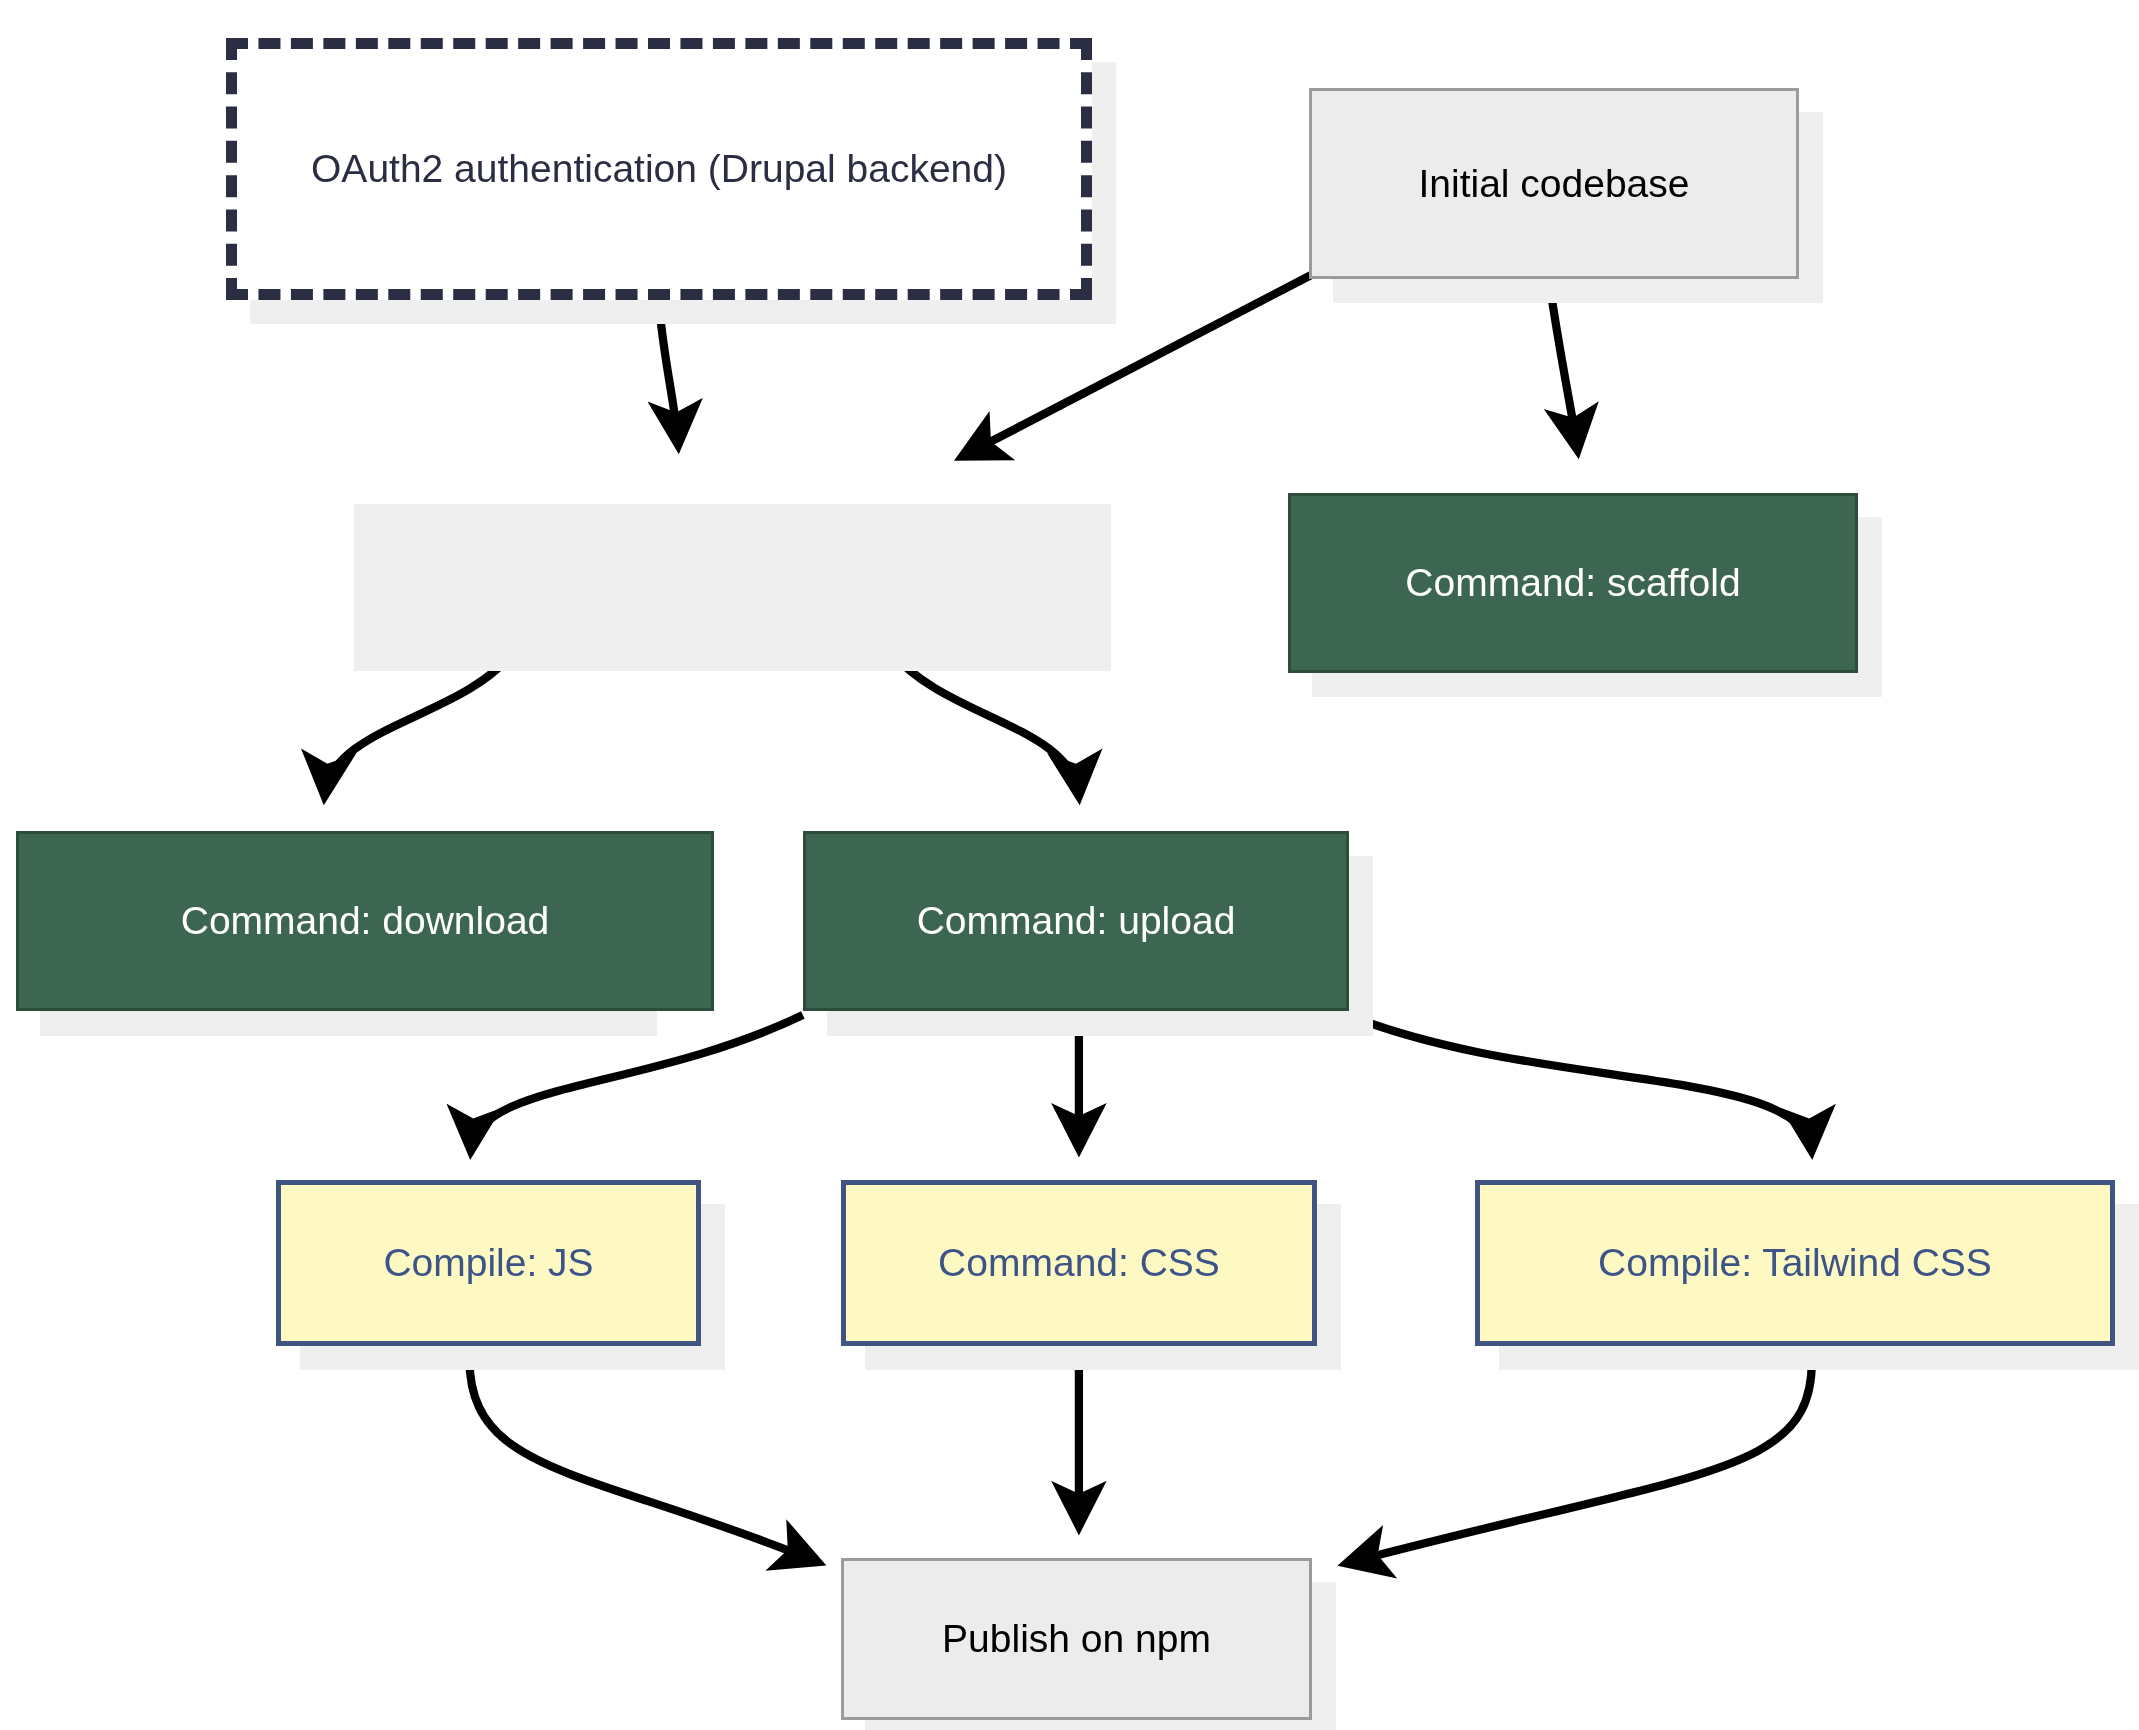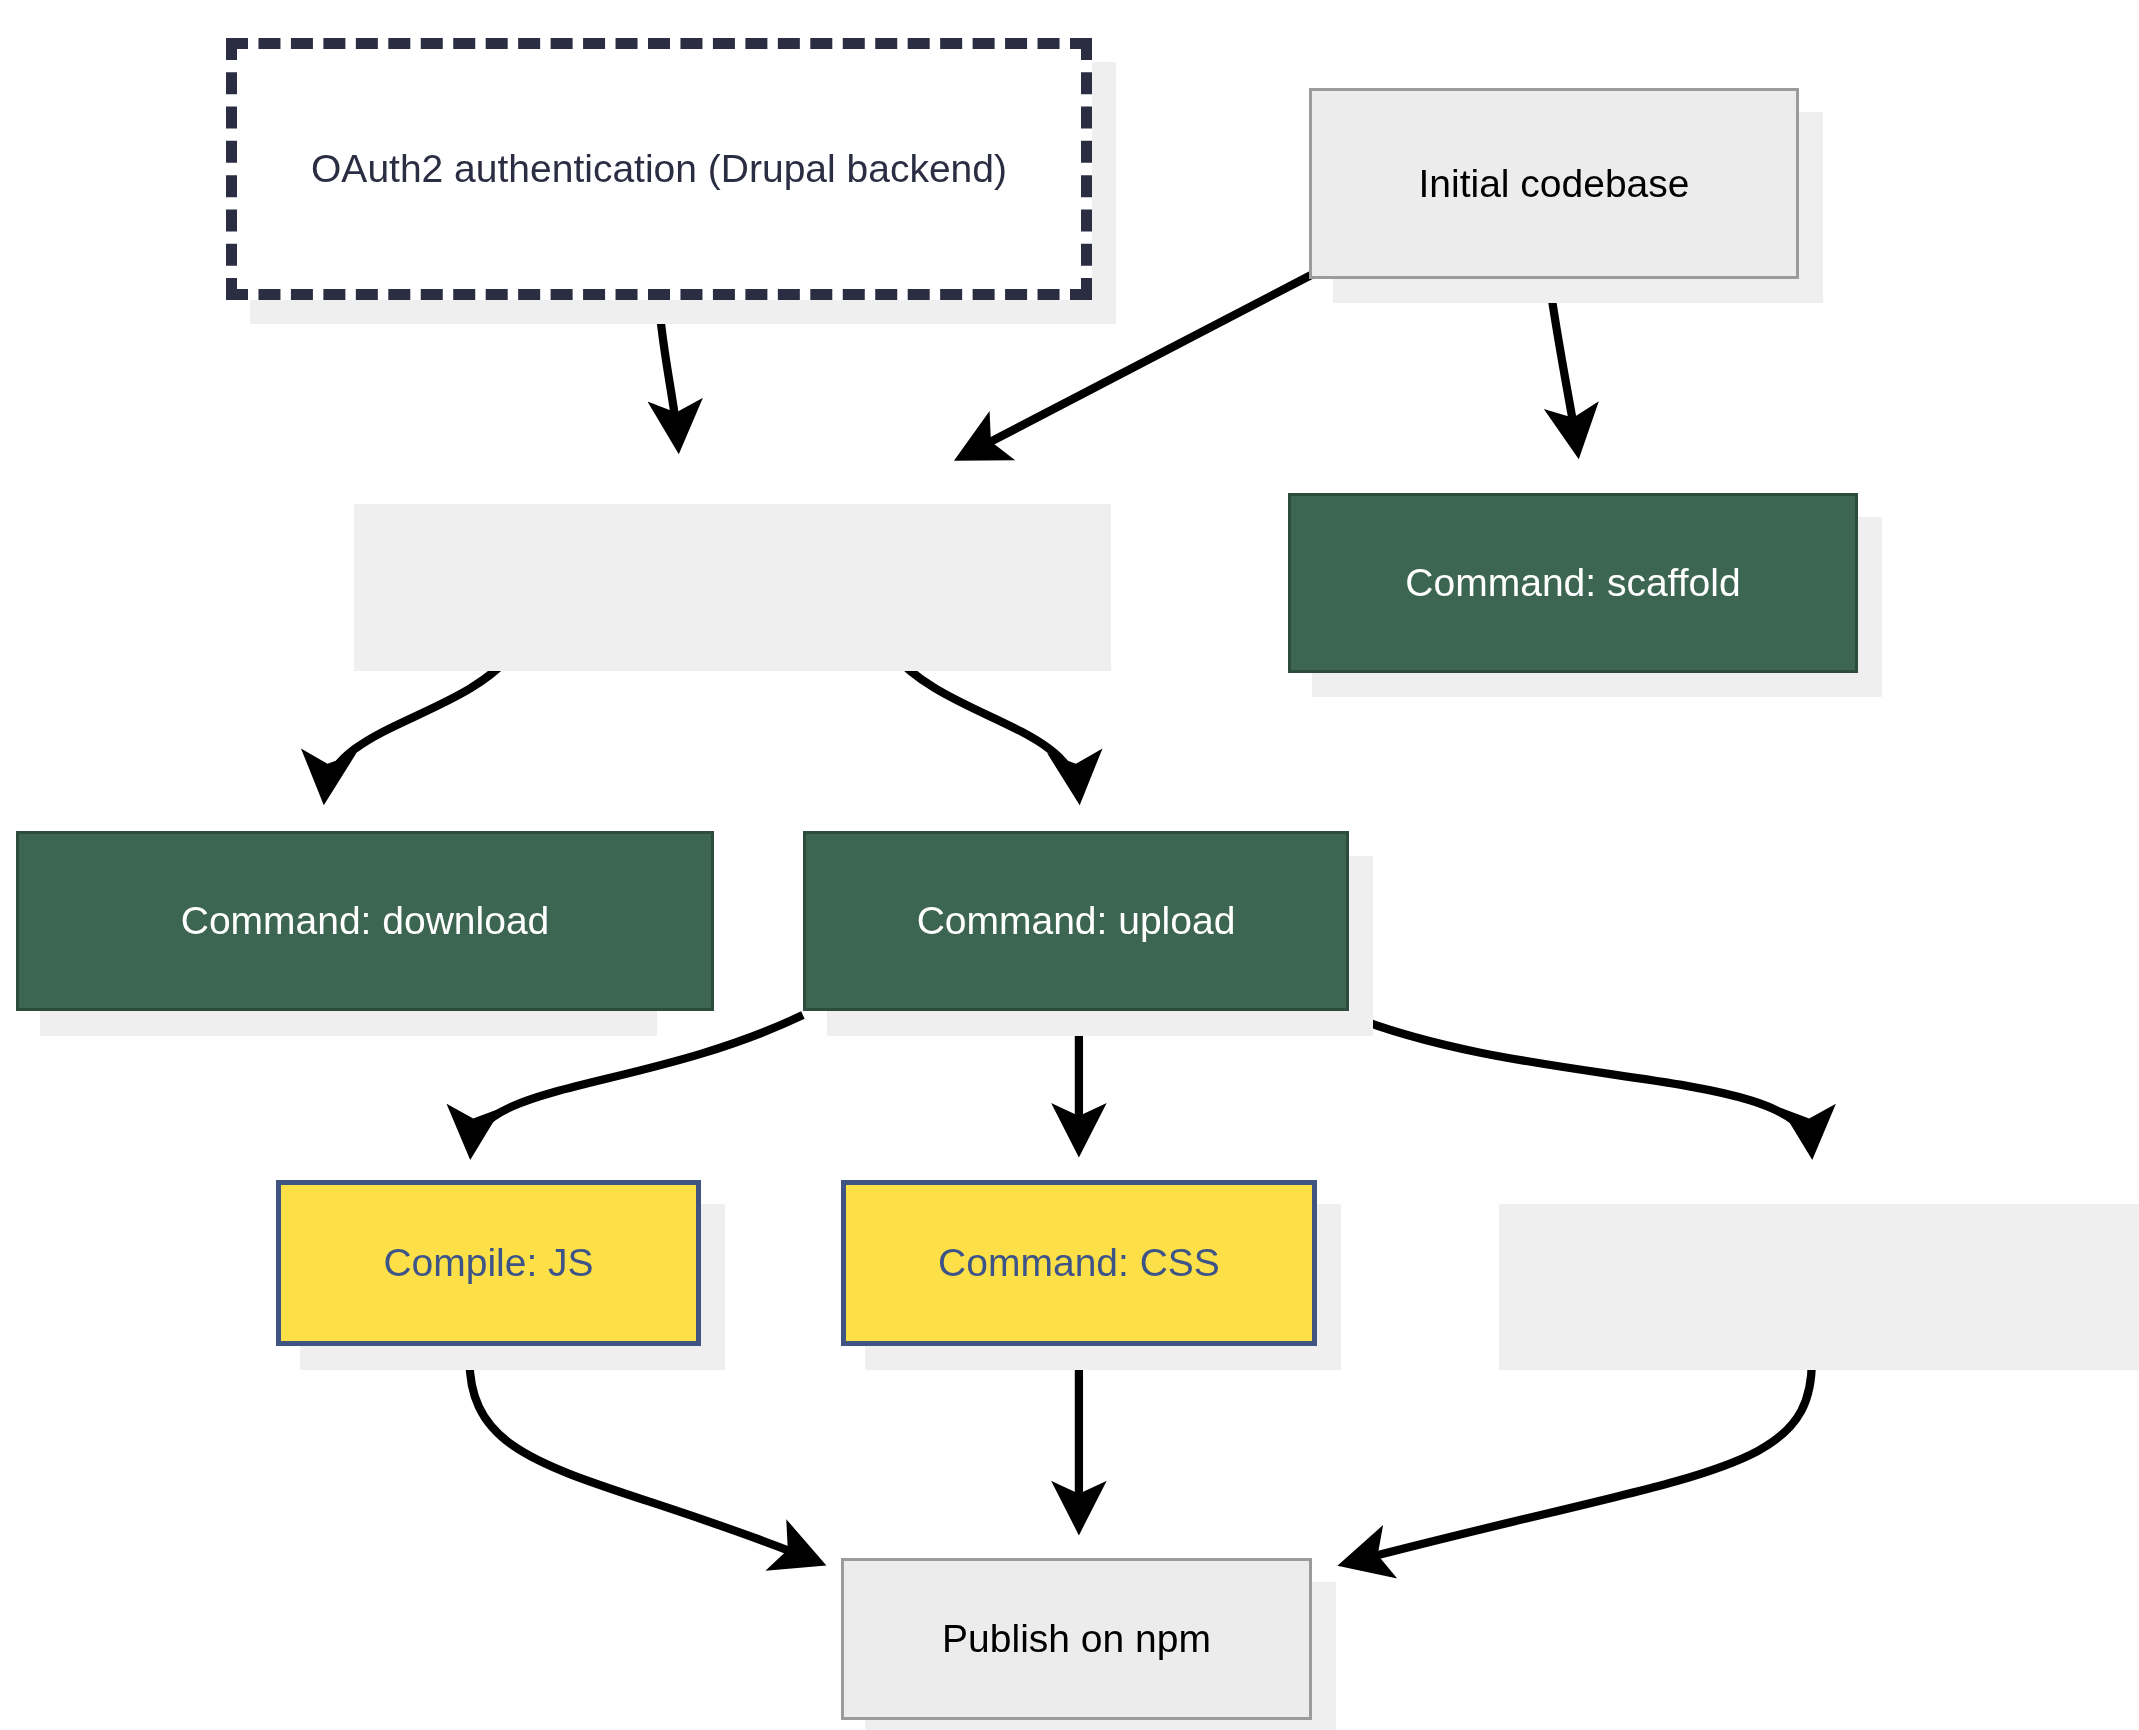--- a/index.html
+++ b/index.html
@@ -57,21 +57,21 @@
     color: #000000;
     font-size: 39px;
   }
   .n-green {
     background: #3c6652;
     border: 3.8px solid #2c4c3c;
     color: #ffffff;
     font-size: 39px;
   }
   .n-blue {
-    background: #fde047;
+    background: #fef9c3;
     border: 5.7px solid #3f5480;
     color: #3d5488;
     font-size: 39px;
   }
   .n-dashed-heavy {
     background: #ffffff;
     border: 11.5px dashed #2b2d42;
     color: #2b2d42;
     font-size: 39px;
   }
@@ -153,19 +153,22 @@
   </div>
 
   <div class="node n-blue" style="left:276px; top:1180px; width:425px; height:166px;">
     <span class="lbl">Compile: JS</span>
   </div>
 
   <div class="node n-blue" style="left:841px; top:1180px; width:476px; height:166px;">
     <span class="lbl">Command: CSS</span>
   </div>
 
+  <div class="node n-blue" style="left:1475px; top:1180px; width:640px; height:166px;">
+    <span class="lbl">Compile: Tailwind CSS</span>
+  </div>
 
   <div class="node n-grey" style="left:841px; top:1558px; width:471px; height:162px;">
     <span class="lbl">Publish on npm</span>
   </div>
 
 </div>
 
 
 </body></html>

